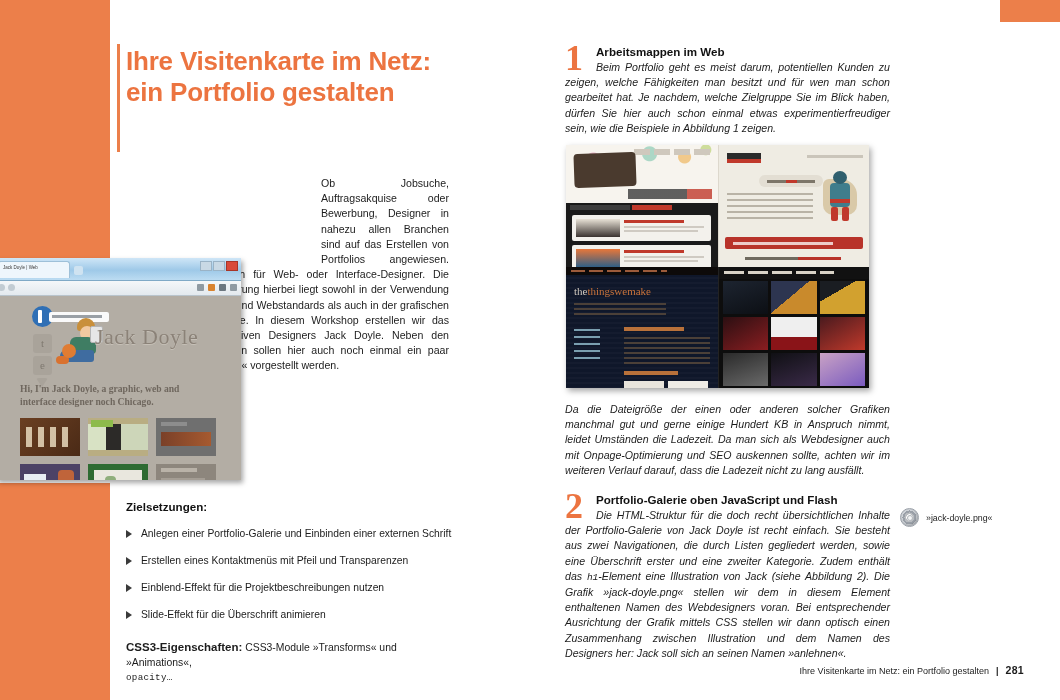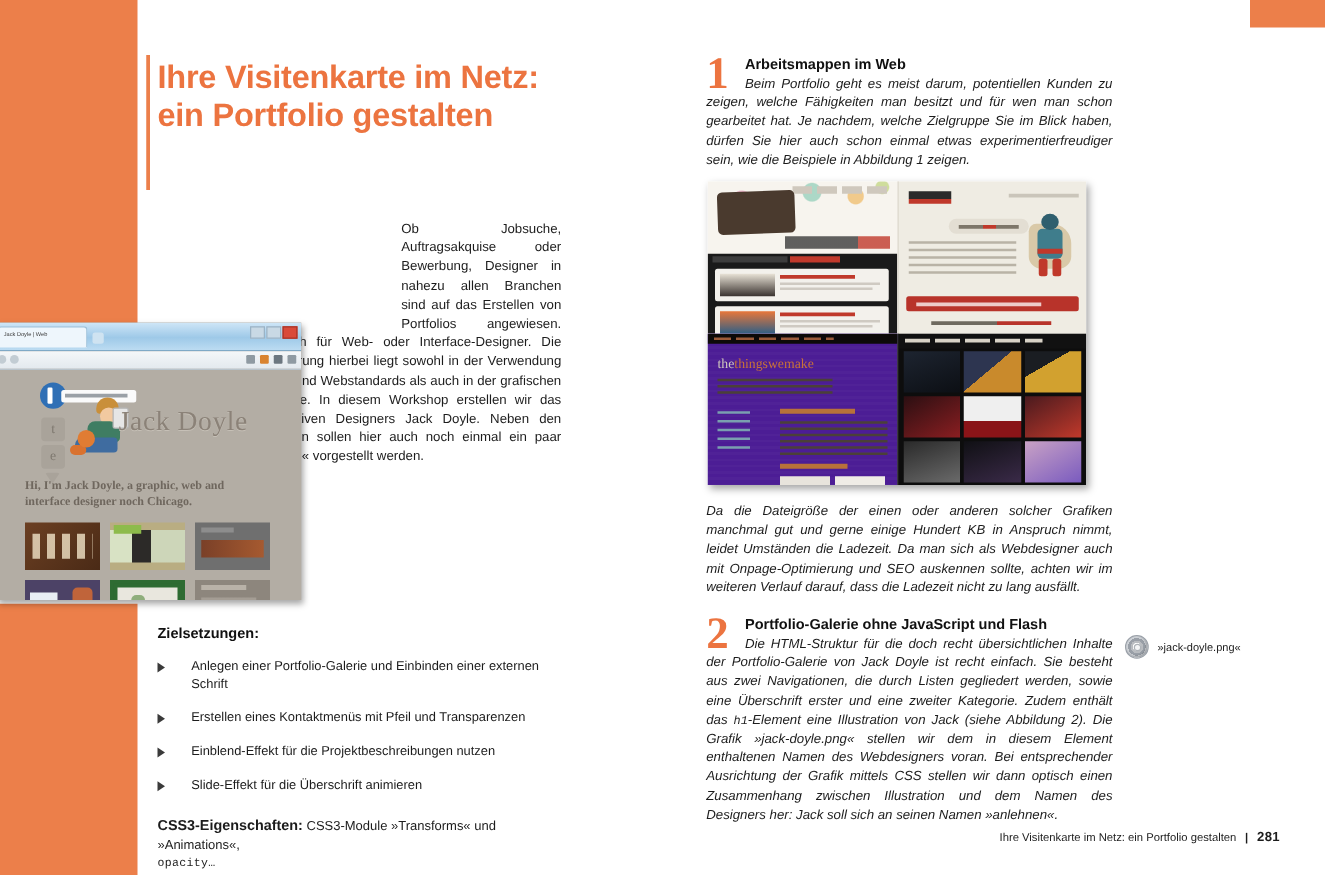--- a/index.html
+++ b/index.html
@@ -180,21 +180,21 @@
     background:repeating-linear-gradient(180deg,#a49d94 0 3px,transparent 3px 6px);}
 
   
   .goals{
     position:absolute;left:126px;top:500px;width:330px;
   }
   .goals h3{
     margin:0 0 14px 0;font-size:11.6px;color:#111;font-weight:bold;
   }
   .goal-item{
-    display:flex;gap:21px;align-items:flex-start;margin-bottom:13px;
+    display:flex;gap:9px;align-items:flex-start;margin-bottom:13px;
     font-size:10.3px;line-height:14px;color:#1c1c1c;
   }
   .goal-item .tri{
     flex:0 0 auto;margin-top:3px;
     width:0;height:0;border-top:4px solid transparent;border-bottom:4px solid transparent;
     border-left:6px solid #3a3a3a;
   }
   .css3-line{
     margin-top:18px;font-size:10.4px;line-height:14.5px;color:#1c1c1c;
   }
@@ -270,21 +270,21 @@
   .q2 .hero .leg{position:absolute;left:10px;top:40px;width:7px;height:14px;background:#c0392b;border-radius:2px;}
   .q2 .hero .leg2{position:absolute;left:21px;top:40px;width:7px;height:14px;background:#c0392b;border-radius:2px;}
   .q2 .txt{position:absolute;left:8px;top:48px;width:86px;}
   .q2 .txt s{display:block;height:2px;background:#b9b3a6;margin-bottom:4px;text-decoration:none;}
   .q2 .redbar{position:absolute;left:6px;right:6px;top:92px;height:12px;background:#b8332a;border-radius:2px;}
   .q2 .redbar:after{content:"";position:absolute;left:8px;top:5px;width:100px;height:3px;background:rgba(255,255,255,.75);}
   .q2 .sub{position:absolute;left:26px;top:112px;width:96px;height:3px;
     background:linear-gradient(90deg,#6f6a5f 0 55%,#b8332a 55% 100%);}
 
   
-  .q3{background:#4c1d95;}
+  .q3{background:#0f172a;}
   .q3 .tbar{position:absolute;left:0;right:0;top:0;height:8px;background:#0d0a09;}
   .q3 .tbar:after{content:"";position:absolute;left:5px;top:3px;width:96px;height:2px;
     background:repeating-linear-gradient(90deg,#9c5b3a 0 14px,transparent 14px 18px);}
   .q3 .logo{position:absolute;left:8px;top:18px;font-size:11px;
     font-family:"Liberation Serif",serif;color:#cfc7bd;}
   .q3 .logo em{color:#c8723a;font-style:normal;}
   .q3 .lede{position:absolute;left:8px;top:36px;width:92px;}
   .q3 .lede s{display:block;height:2px;background:#4b4038;margin-bottom:3px;text-decoration:none;}
   .q3 .nav{position:absolute;left:8px;top:62px;width:34px;}
   .q3 .nav s{display:block;height:2px;background:#7a9fb0;margin-bottom:5px;text-decoration:none;width:26px;}
@@ -558,21 +558,21 @@
         <b class="g9"></b>
       </span>
     </div>
   </div>
 
 
   <p class="sec-body" style="position:absolute;left:565px;top:402px;width:325px;">Da die Dateigröße der einen oder anderen solcher Grafiken manchmal gut und gerne einige Hundert KB in Anspruch nimmt, leidet Umständen die Ladezeit. Da man sich als Webdesigner auch mit Onpage-Optimierung und SEO auskennen sollte, achten wir im weiteren Verlauf darauf, dass die Ladezeit nicht zu lang ausfällt.</p>
 
   <div class="sec" style="position:absolute;left:565px;top:492px;width:325px;">
     <div class="sec-num">2</div>
-    <h2 class="sec-head">Portfolio-Galerie ohne JavaScript und Flash</h2>
+    <h2 class="sec-head">Portfolio-Galerie oben JavaScript und Flash</h2>
     <p class="sec-body"><span class="indent"></span><span>Die HTML-Struktur für die doch recht übersichtlichen Inhalte der Portfolio-Galerie von Jack Doyle ist recht einfach. Sie besteht aus zwei Navigationen, die durch Listen gegliedert werden, sowie eine Überschrift erster und eine zweiter Kategorie. Zudem enthält das </span><code>h1</code><span>-Element eine Illustration von Jack (siehe Abbildung 2). Die Grafik »jack-doyle.png« stellen wir dem in diesem Element enthaltenen Namen des Webdesigners voran. Bei entsprechender Ausrichtung der Grafik mittels CSS stellen wir dann optisch einen Zusammenhang zwischen Illustration und dem Namen des Designers her: Jack soll sich an seinen Namen »anlehnen«.</span></p>
   </div>
 
   <div class="asset-note">
     <span class="cd-icon"></span>
     <span>»jack-doyle.png«</span>
   </div>
 
   <div class="footer">
     <span>Ihre Visitenkarte im Netz: ein Portfolio gestalten</span><span class="sep">|</span><span class="pg">281</span>

